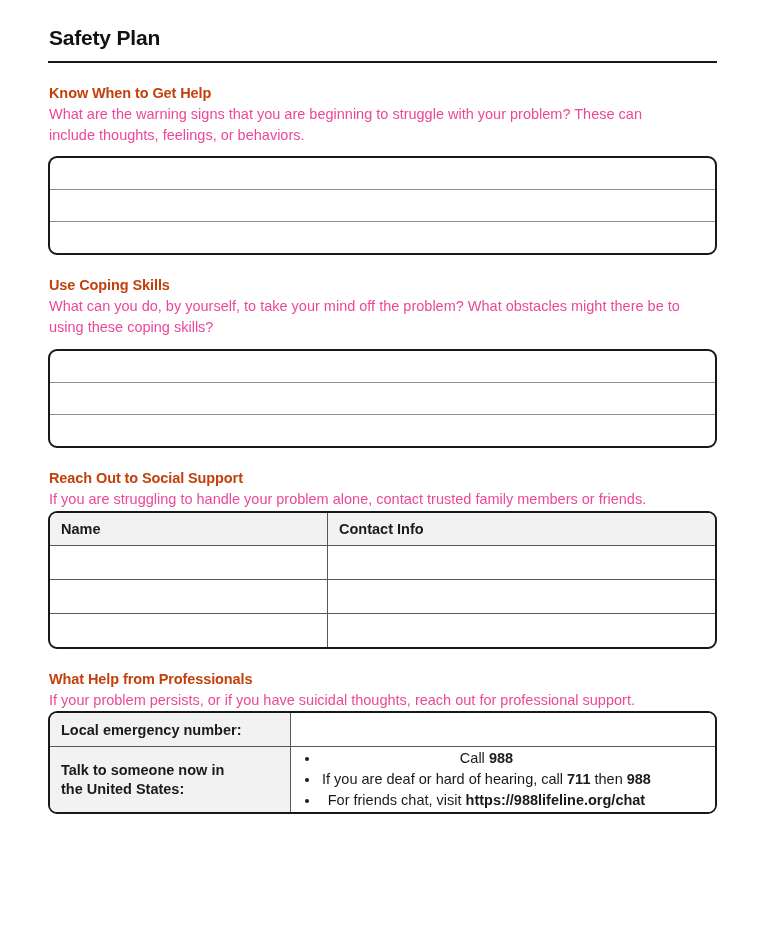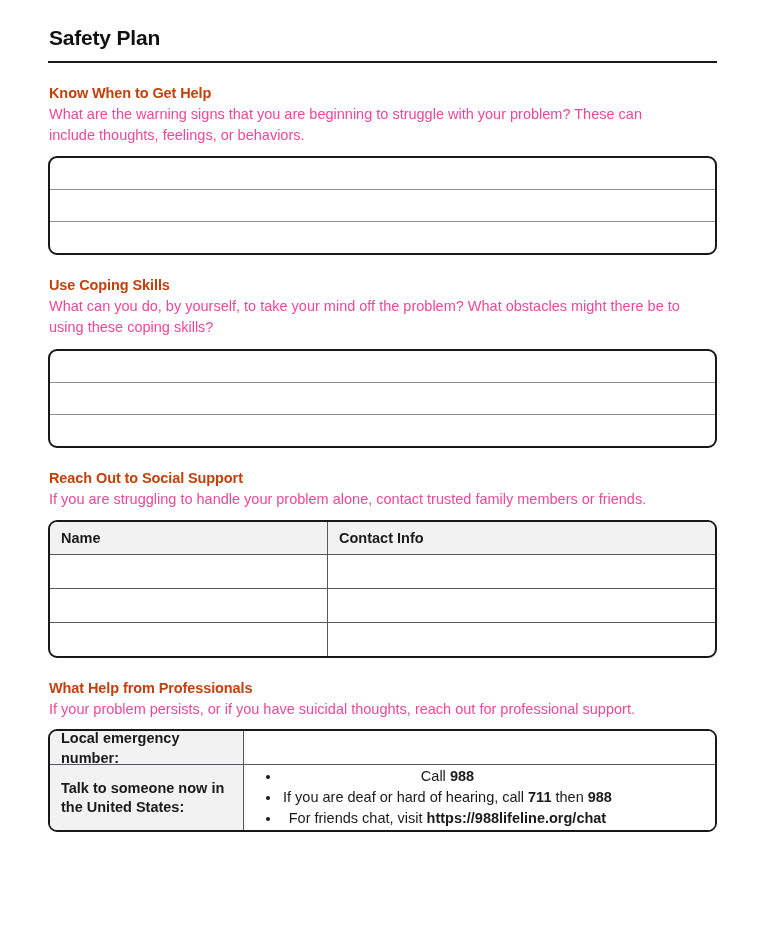--- a/index.html
+++ b/index.html
@@ -61,33 +61,32 @@
   }
   .lined-row {
     height: 31px;
     border-bottom: 1.3px solid #8e9094;
   }
   .lined-row:last-child {
     border-bottom: none;
   }
   
   .tbl {
-    margin-top: 10px;
+    margin-top: 1px;
     border: 2.2px solid #17181a;
     border-radius: 9px;
     background: #ffffff;
     overflow: hidden;
   }
   .trow {
     display: flex;
     border-bottom: 1.4px solid #55585c;
   }
   .trow:last-child {
     border-bottom: none;
-    gap: 8px;
   }
   .tcell {
     box-sizing: border-box;
     padding: 7px 11px;
     font-size: 14.5px;
     line-height: 1.4;
     color: #1a1a1a;
     min-height: 30px;
     display: flex;
     align-items: center;
@@ -104,21 +103,21 @@
   .trow.header-row .tcell {
     background: #f2f2f2;
     font-weight: bold;
     height: 32px;
   }
   .trow.body-row .tcell {
     height: 33px;
   }
   
   .pro-col-label {
-    width: 194px;
+    width: 241px;
     flex: none;
     border-right: 1.4px solid #55585c;
     background: #f2f2f2;
     font-weight: bold;
     align-items: center;
   }
   .pro-col-value {
     flex: 1 1 auto;
     background: #ffffff;
   }

